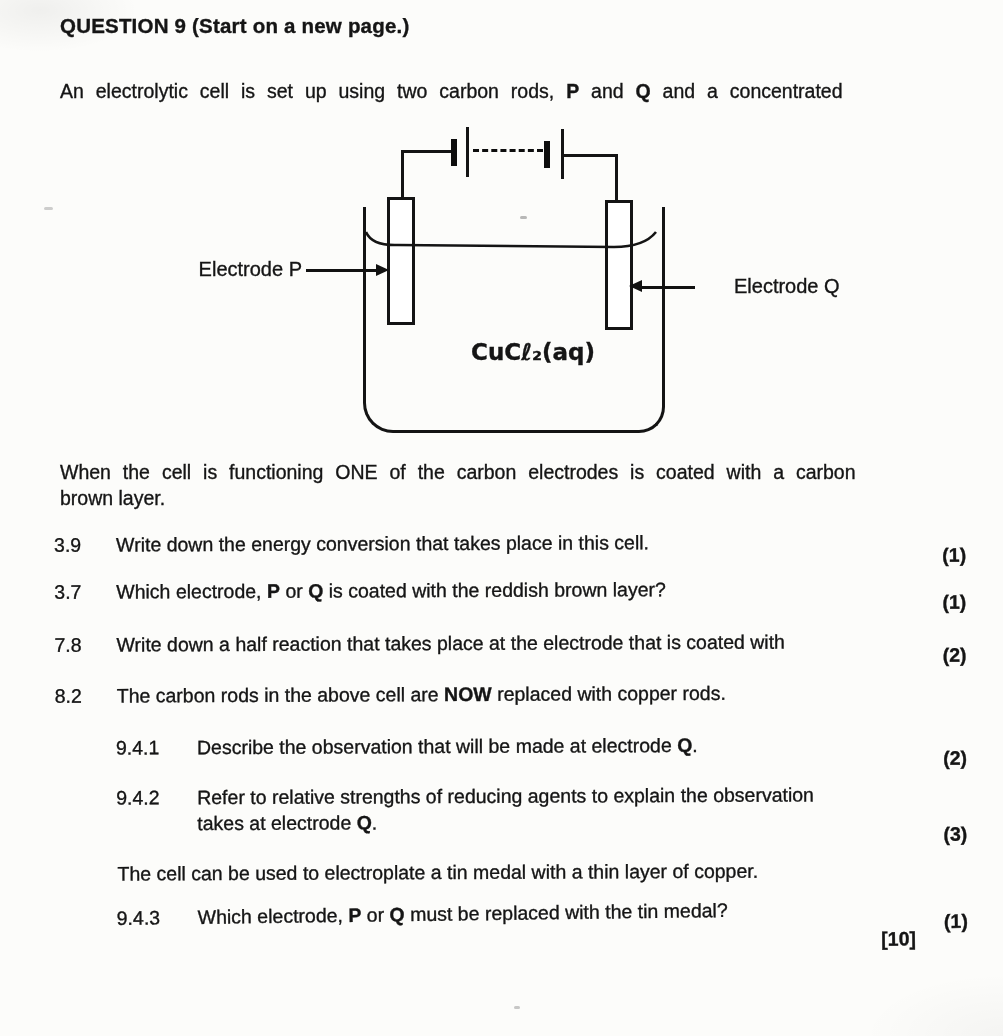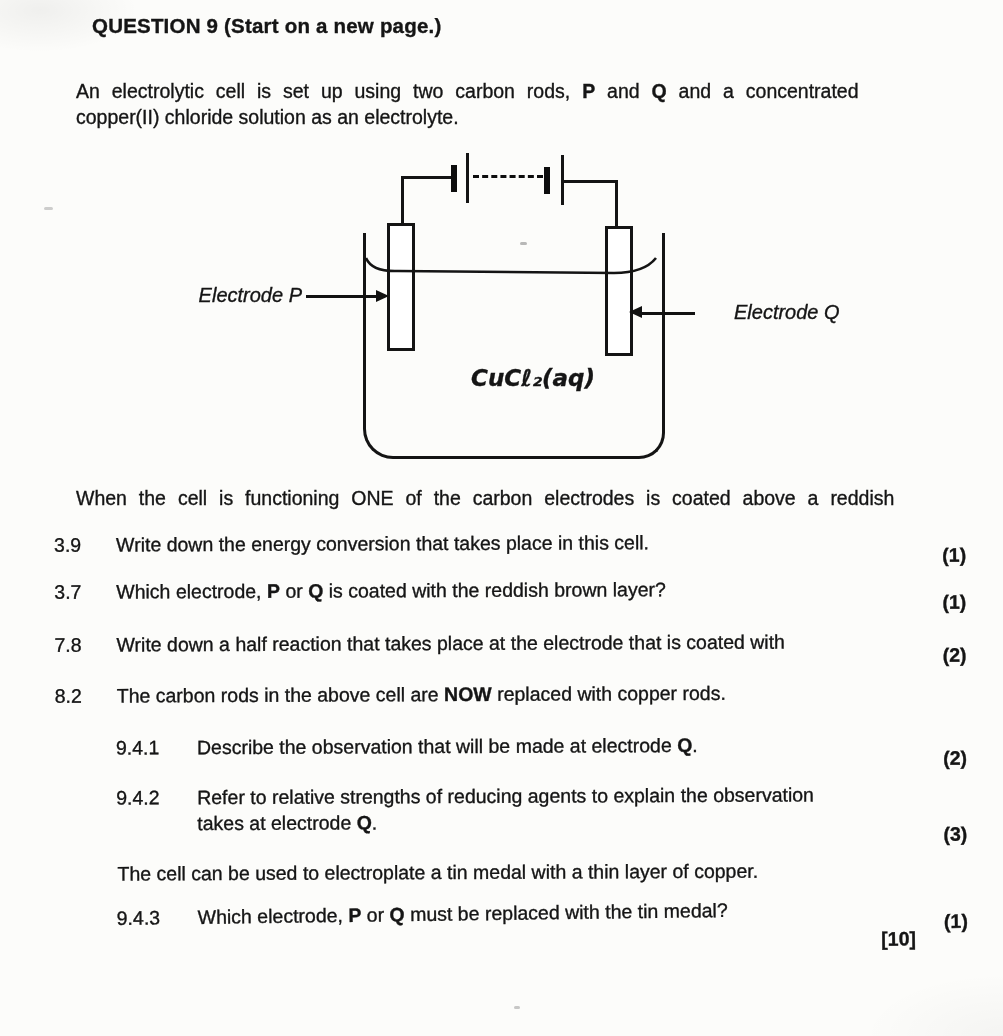--- a/index.html
+++ b/index.html
@@ -9,28 +9,28 @@
       radial-gradient(140px 60px at 4% 1%, rgba(0,0,0,0.05), rgba(0,0,0,0) 70%),
       radial-gradient(200px 90px at 100% 100%, rgba(0,0,0,0.03), rgba(0,0,0,0) 70%),
       #fcfcfa;
     font-family:"Liberation Sans","DejaVu Sans",sans-serif;
     color:#151515;
     -webkit-text-stroke:0.35px #151515;
   }
   .b{font-weight:700;}
   
   .heading-clip{margin:18px 0 0 60px;height:30px;overflow:hidden;}
-  .heading-text{display:block;font-size:20.5px;line-height:30px;font-weight:700;margin-top:-7px;letter-spacing:.2px;margin-left:32px;}
+  .heading-text{display:block;font-size:20.5px;line-height:30px;font-weight:700;margin-top:-7px;letter-spacing:.2px;}
   
-  .para{margin-left:76px;width:888px;font-size:19.5px;line-height:26px;}
+  .para{margin-left:60px;width:888px;font-size:19.5px;line-height:26px;}
   .para .pline:first-child{word-spacing:6.5px;}
   #intro{margin-top:30px;}
   #observation{margin-top:13px;}
   
-  #diagram{position:relative;height:322px;margin-top:20px;font-style:italic;}
+  #diagram{position:relative;height:322px;margin-top:20px;}
   .wire{position:absolute;background:#141414;}
   .bar-thick{position:absolute;background:#0d0d0d;width:6px;}
   .bar-thin{position:absolute;background:#141414;width:3px;}
   .dashline{position:absolute;border-top:3px dashed #0d0d0d;}
   .electrode{position:absolute;width:22px;border:3px solid #141414;background:#fff;z-index:2;}
   .beaker{position:absolute;left:363px;top:83px;width:296px;height:223px;
     border:3px solid #141414;border-top:none;border-radius:0 0 26px 30px;z-index:1;}
   .liquid{position:absolute;left:364px;top:106px;z-index:3;}
   .dlabel{position:absolute;font-size:20px;line-height:22px;white-space:nowrap;}
   .arrow-line{position:absolute;height:3px;background:#111;z-index:4;}
@@ -57,21 +57,20 @@
 </style>
 </head>
 <body>
 
 <div class="heading-clip">
   <span class="heading-text">QUESTION 9 (Start on a new page.)</span>
 </div>
 
 <div class="para" id="intro">
   <div class="pline"><span>An electrolytic cell is set up using two carbon rods, </span><span class="b">P</span><span> and </span><span class="b">Q</span><span> and a concentrated</span></div>
-  <div class="pline"><span>copper(II) chloride solution as an electrolyte.</span></div>
 </div>
 
 <div id="diagram">
 
   <div class="wire" style="left:401px;top:26px;width:52px;height:3px;"></div>
   <div class="wire" style="left:401px;top:26px;width:3px;height:49px;"></div>
   <div class="bar-thick" style="left:451px;top:15px;height:27px;"></div>
   <div class="bar-thin" style="left:466px;top:3px;height:50px;"></div>
   <div class="dashline" style="left:473px;top:25px;width:70px;"></div>
   <div class="bar-thick" style="left:544px;top:17px;height:27px;"></div>
@@ -92,21 +91,22 @@
   <div class="arrow-head head-right" style="left:376px;top:140px;"></div>
   <div class="dlabel" style="left:734px;top:151px;">Electrode Q</div>
   <div class="arrow-line" style="left:641px;top:162px;width:54px;"></div>
   <div class="arrow-head head-left" style="left:629px;top:156px;"></div>
   <div class="solution">CuCℓ₂(aq)</div>
 
   <div class="artifact" style="left:520px;top:92px;width:7px;height:3px;background:#8a8a8a;opacity:.6;"></div>
 </div>
 
 <div class="para" id="observation">
-  <div class="pline"><span>When the cell is functioning ONE of the carbon electrodes is coated above a reddish</span></div>
+  <div class="pline"><span>When the cell is functioning ONE of the carbon electrodes is coated with a carbon</span></div>
+  <div class="pline"><span>brown layer.</span></div>
 </div>
 
 <div id="questions">
     <div class="q-row" style="margin-top: 0px;">
     <span class="q-num">3.9</span>
     <span class="q-text"><span>Write down the energy conversion that takes place in this cell.</span></span>
     <span class="q-mark">(1)</span>
   </div>
     <div class="q-row" style="margin-top: 21px;">
     <span class="q-num">3.7</span>

